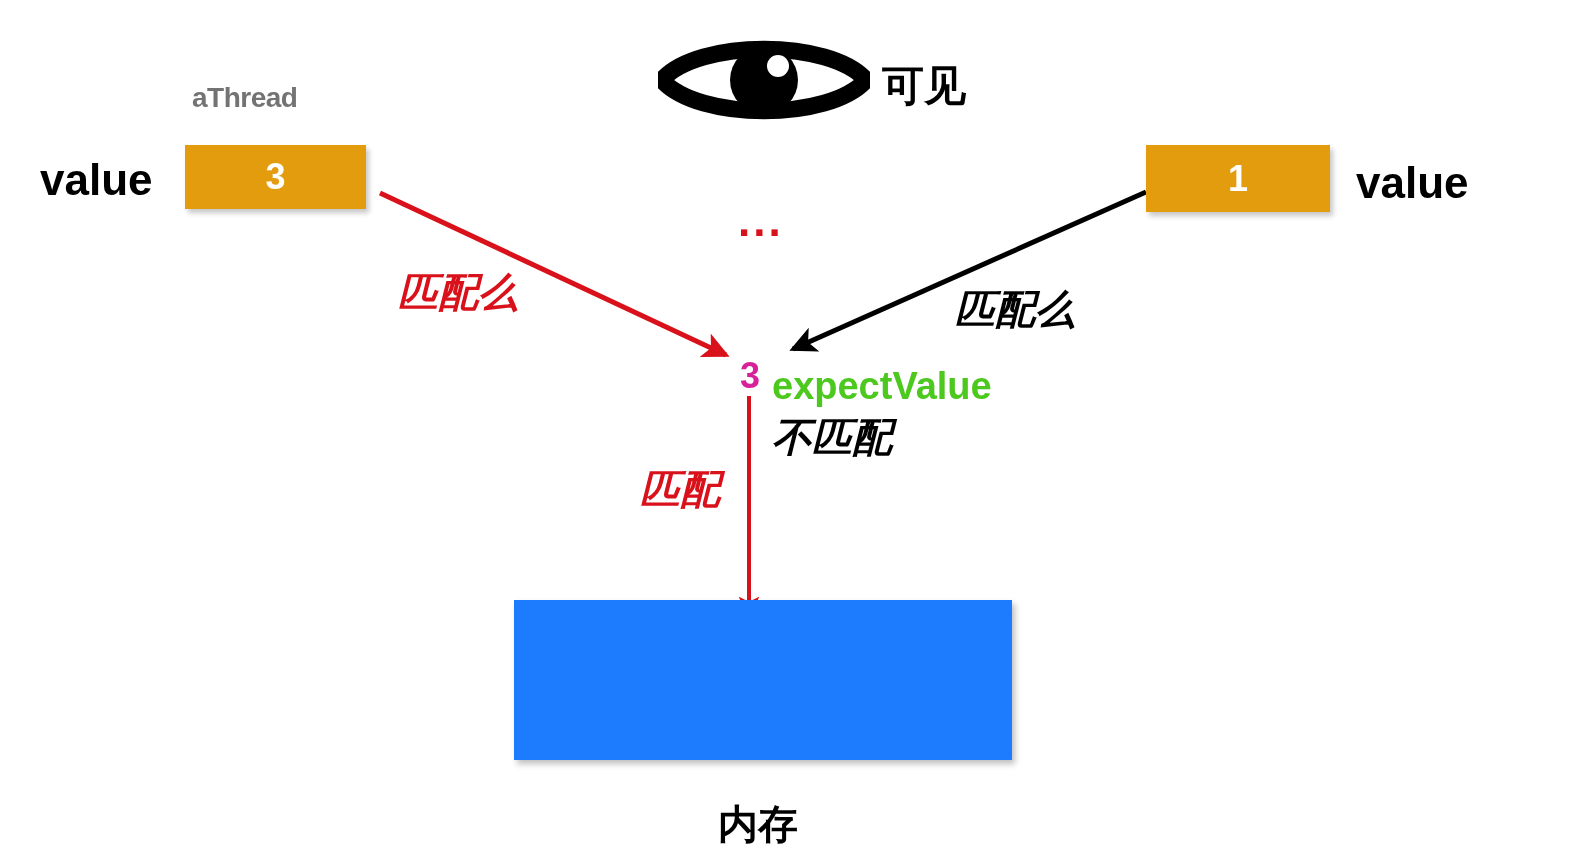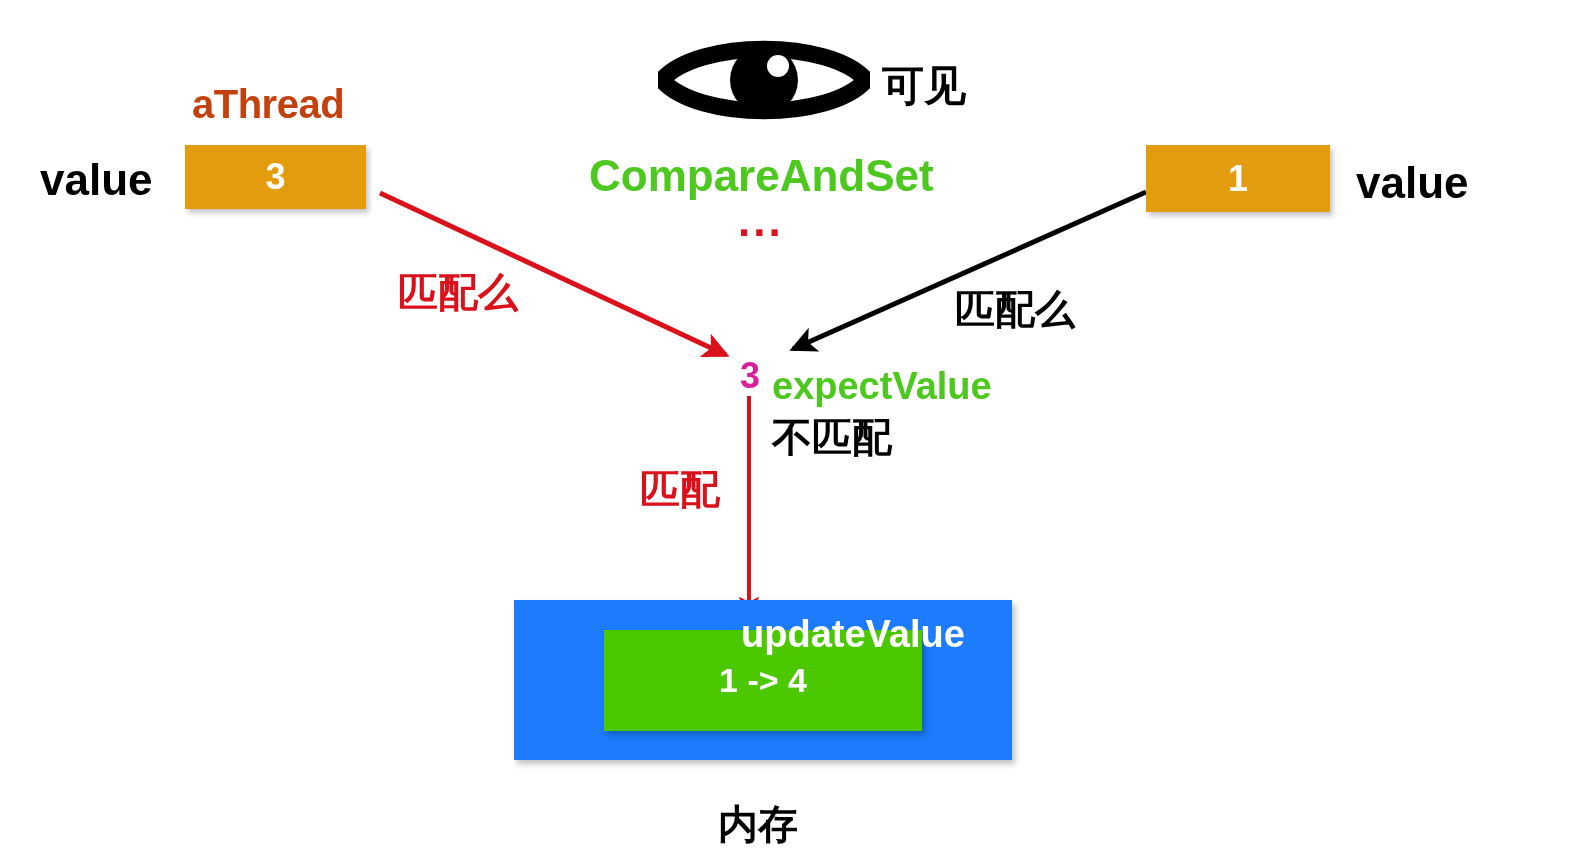--- a/index.html
+++ b/index.html
@@ -21,36 +21,37 @@
     width: 1576px;
     height: 866px;
     background: #ffffff;
   }
 
   .abs { position: absolute; }
 
   
   .thread-title {
     font-weight: bold;
-    font-size: 40px;
-    color: #c2410c;
+    font-size: 28px;
+    color: #737373;
     letter-spacing: -0.5px;
     white-space: nowrap;
   }
   .value-label {
     font-weight: bold;
     font-size: 44px;
     color: #000000;
     white-space: nowrap;
   }
   .cn-label {
     font-weight: bold;
     font-size: 40px;
     white-space: nowrap;
     font-family: "DejaVu Sans", "Liberation Sans", sans-serif;
+    font-style: italic;
   }
   .cn-red { color: #D9111B; }
   .cn-black { color: #000000; }
 
   
   .val-box {
     background: #E39C0D;
     box-shadow: 3px 4px 5px rgba(0,0,0,0.22);
     display: flex;
     align-items: center;
@@ -180,39 +181,34 @@
   <div class="abs" style="left:658px; top:33px; width:212px; height:94px;">
     <svg viewBox="0 0 212 94" width="212" height="94">
       <path d="M4 47 C 40 6, 172 6, 208 47 C 172 88, 40 88, 4 47 Z" fill="none" stroke="#000000" stroke-width="17"></path>
       <circle cx="106" cy="47" r="34" fill="#000000"></circle>
       <circle cx="120" cy="33" r="11" fill="#ffffff"></circle>
     </svg>
   </div>
 
   <div class="abs visible-word" style="left:882px; top:58px;">可见</div>
 
-  <div class="abs cas-title" style="left:589px; top:151px;">CompareAndSet</div>
 
   <div class="abs dots" style="left:738px; top:196px;">...</div>
 
   <div class="abs cn-label cn-red" style="left:398px; top:265px;">匹配么</div>
 
   <div class="abs cn-label cn-black" style="left:955px; top:282px;">匹配么</div>
 
   <div class="abs expect-num" style="left:740px; top:355px;">3</div>
 
   <div class="abs cn-label cn-black" style="left:772px; top:410px;">不匹配</div>
 
   <div class="abs expect-word" style="left:772px; top:365px;">expectValue</div>
 
   <div class="abs cn-label cn-red" style="left:640px; top:462px;text-align:right;">匹配</div>
 
   <div class="abs mem-outer" style="left:514px; top:600px; width:498px; height:160px;"></div>
 
-  <div class="abs mem-inner" style="left:604px; top:630px; width:318px; height:101px;">
-    <span class="inner-text">1 -&gt; 4</span>
-  </div>
-
-  <div class="abs update-word" style="left:741px; top:613px;">updateValue</div>
+
 
   <div class="abs mem-caption" style="left:718px; top:797px;text-align:center;">内存</div>
 
 </div>
 
 </body></html>

